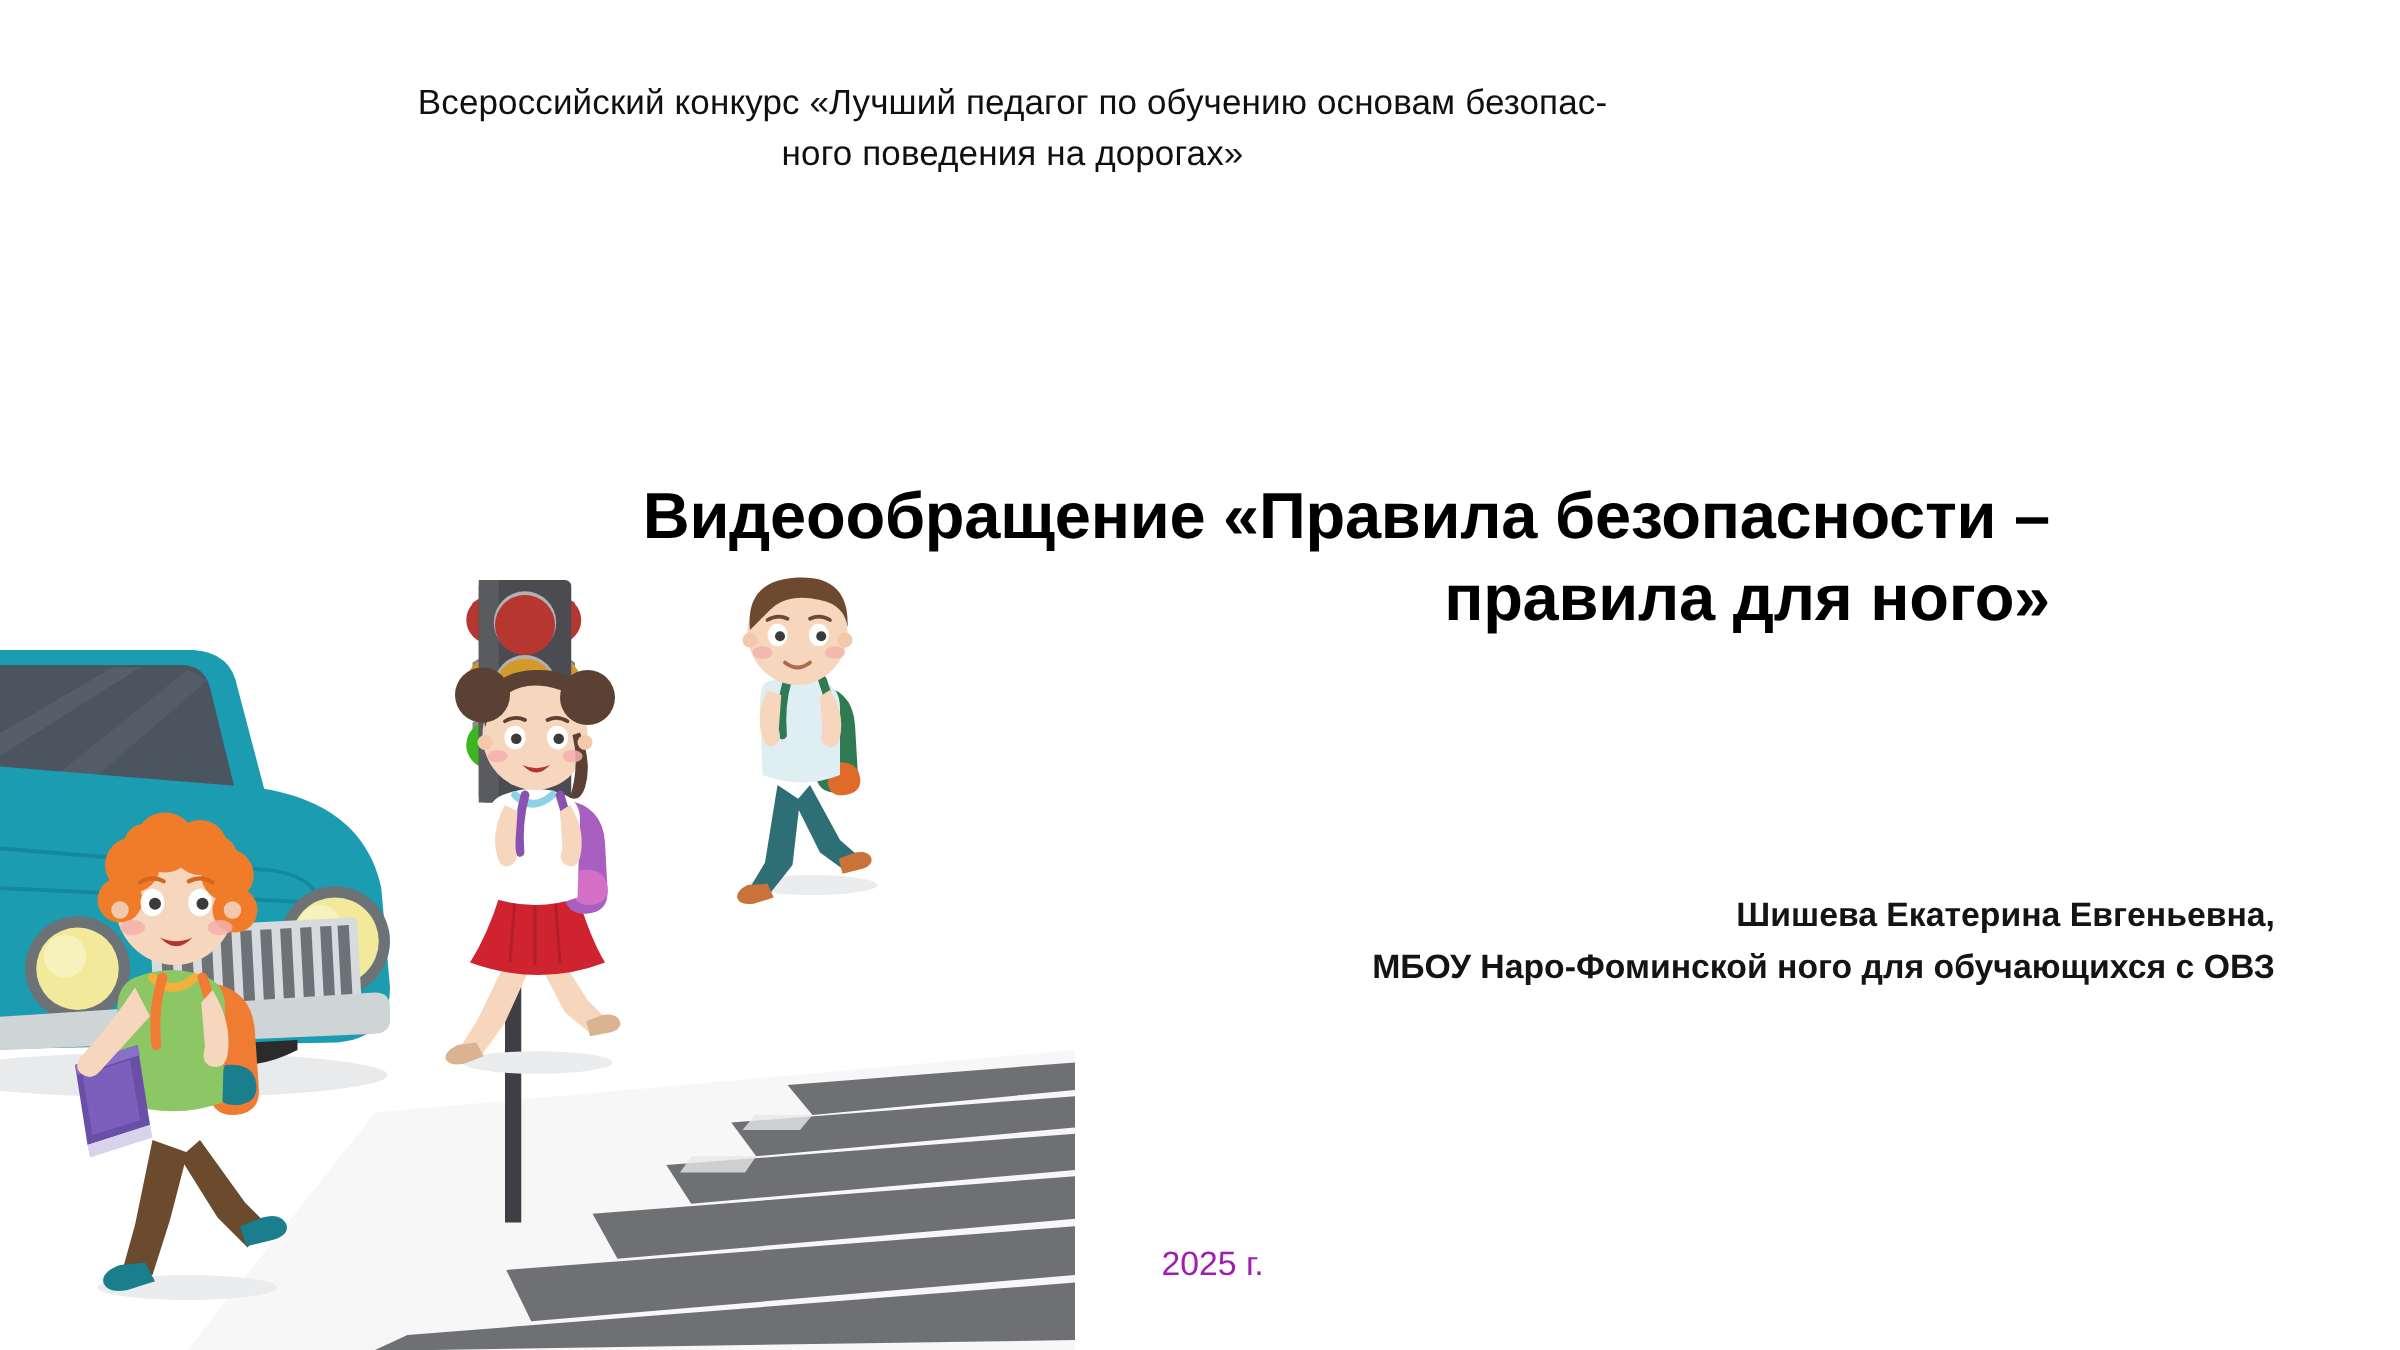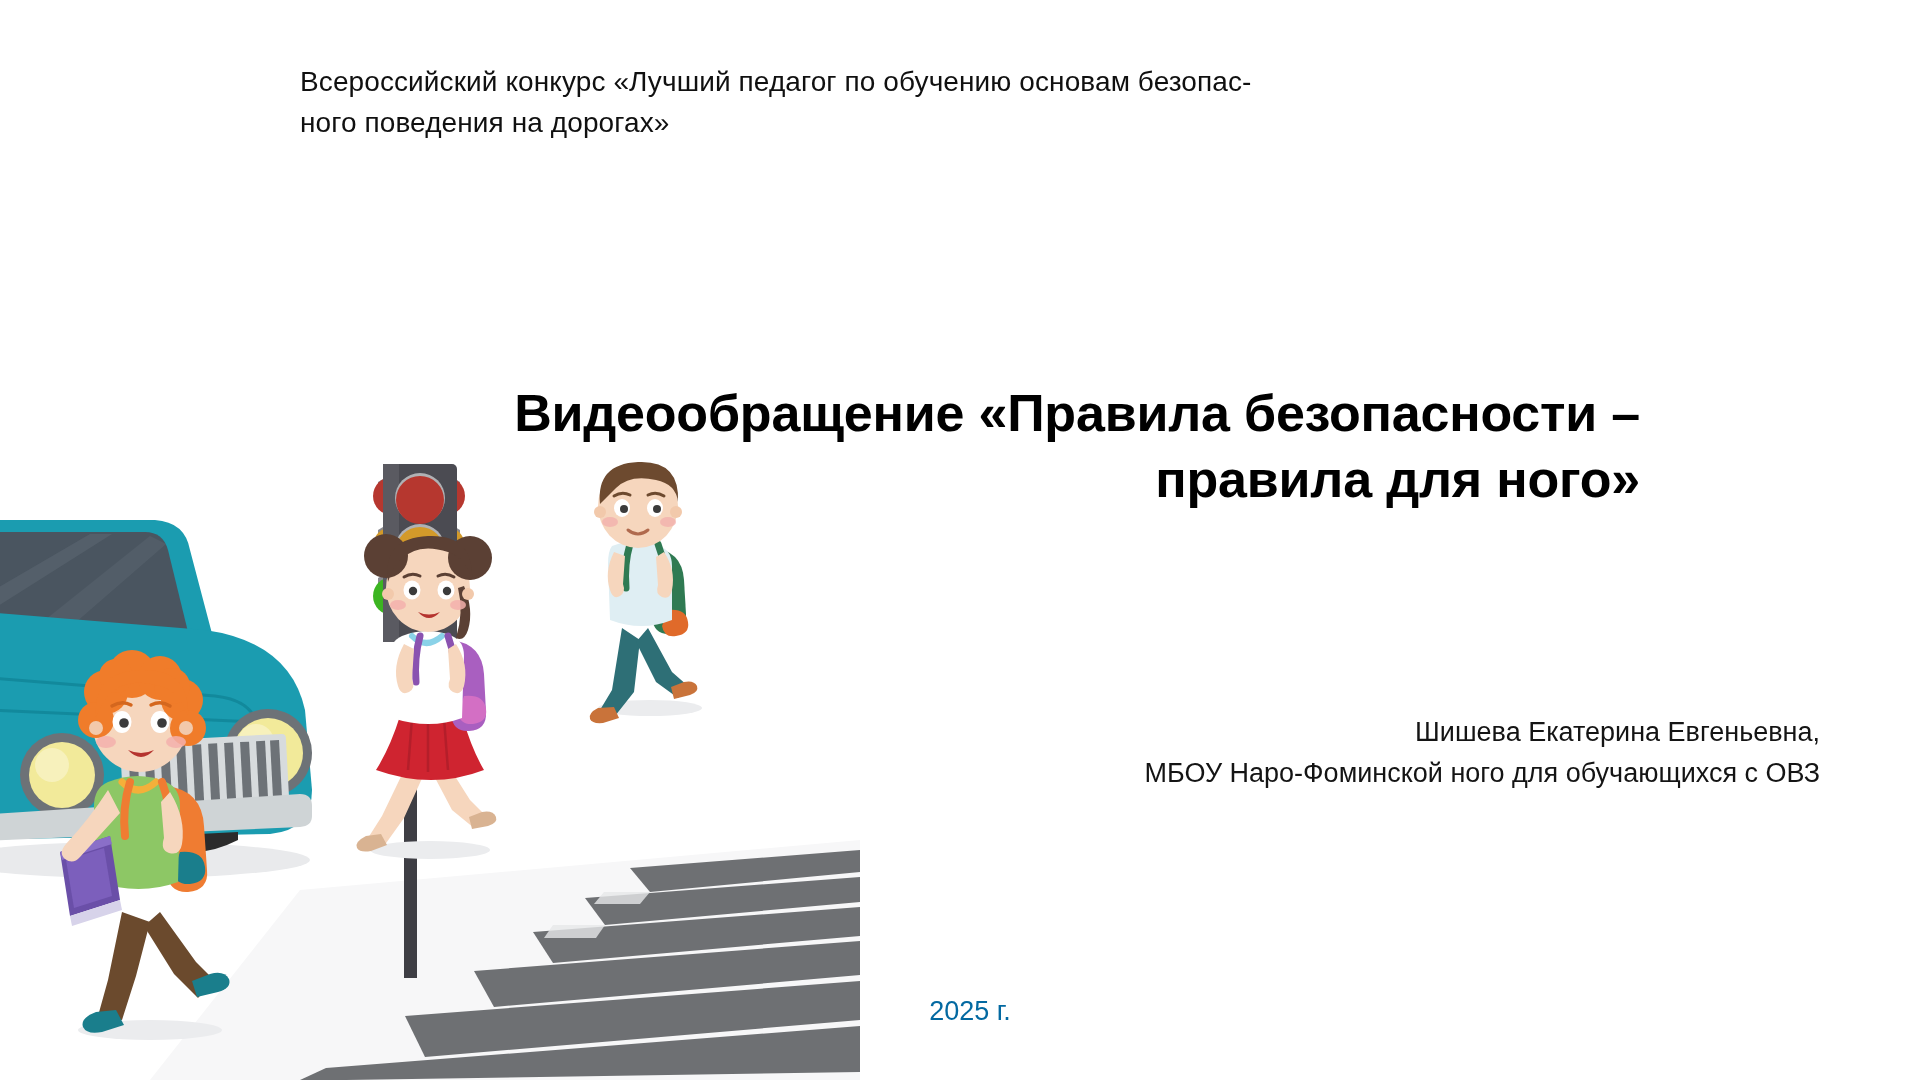--- a/index.html
+++ b/index.html
@@ -20,20 +20,21 @@
     inset: 0;
     background: #ffffff;
   }
 
   
   .competition {
     position: absolute;
     top: 62px;
     left: 300px;
     width: 1020px;
+    text-align: center;
     font-size: 28px;
     line-height: 1.46;
     font-weight: 400;
     letter-spacing: .1px;
     color: #101010;
   }
   .competition .line { display: block; white-space: pre; }
 
   
   .title {
@@ -52,35 +53,35 @@
 
   
   .author {
     position: absolute;
     top: 712px;
     left: 640px;
     width: 1180px;
     text-align: right;
     font-size: 27px;
     line-height: 1.52;
-    font-weight: 400;
+    font-weight: 700;
     color: #141414;
   }
   .author .line { display: block; white-space: pre; }
 
   
   .year {
     position: absolute;
     top: 996px;
     left: 760px;
     width: 420px;
     text-align: center;
     font-size: 27px;
     font-weight: 400;
-    color: #0369a1;
+    color: #a21caf;
   }
 
   
   .illustration {
     position: absolute;
     left: 0;
     bottom: 0;
     width: 860px;
     height: 620px;
     pointer-events: none;

